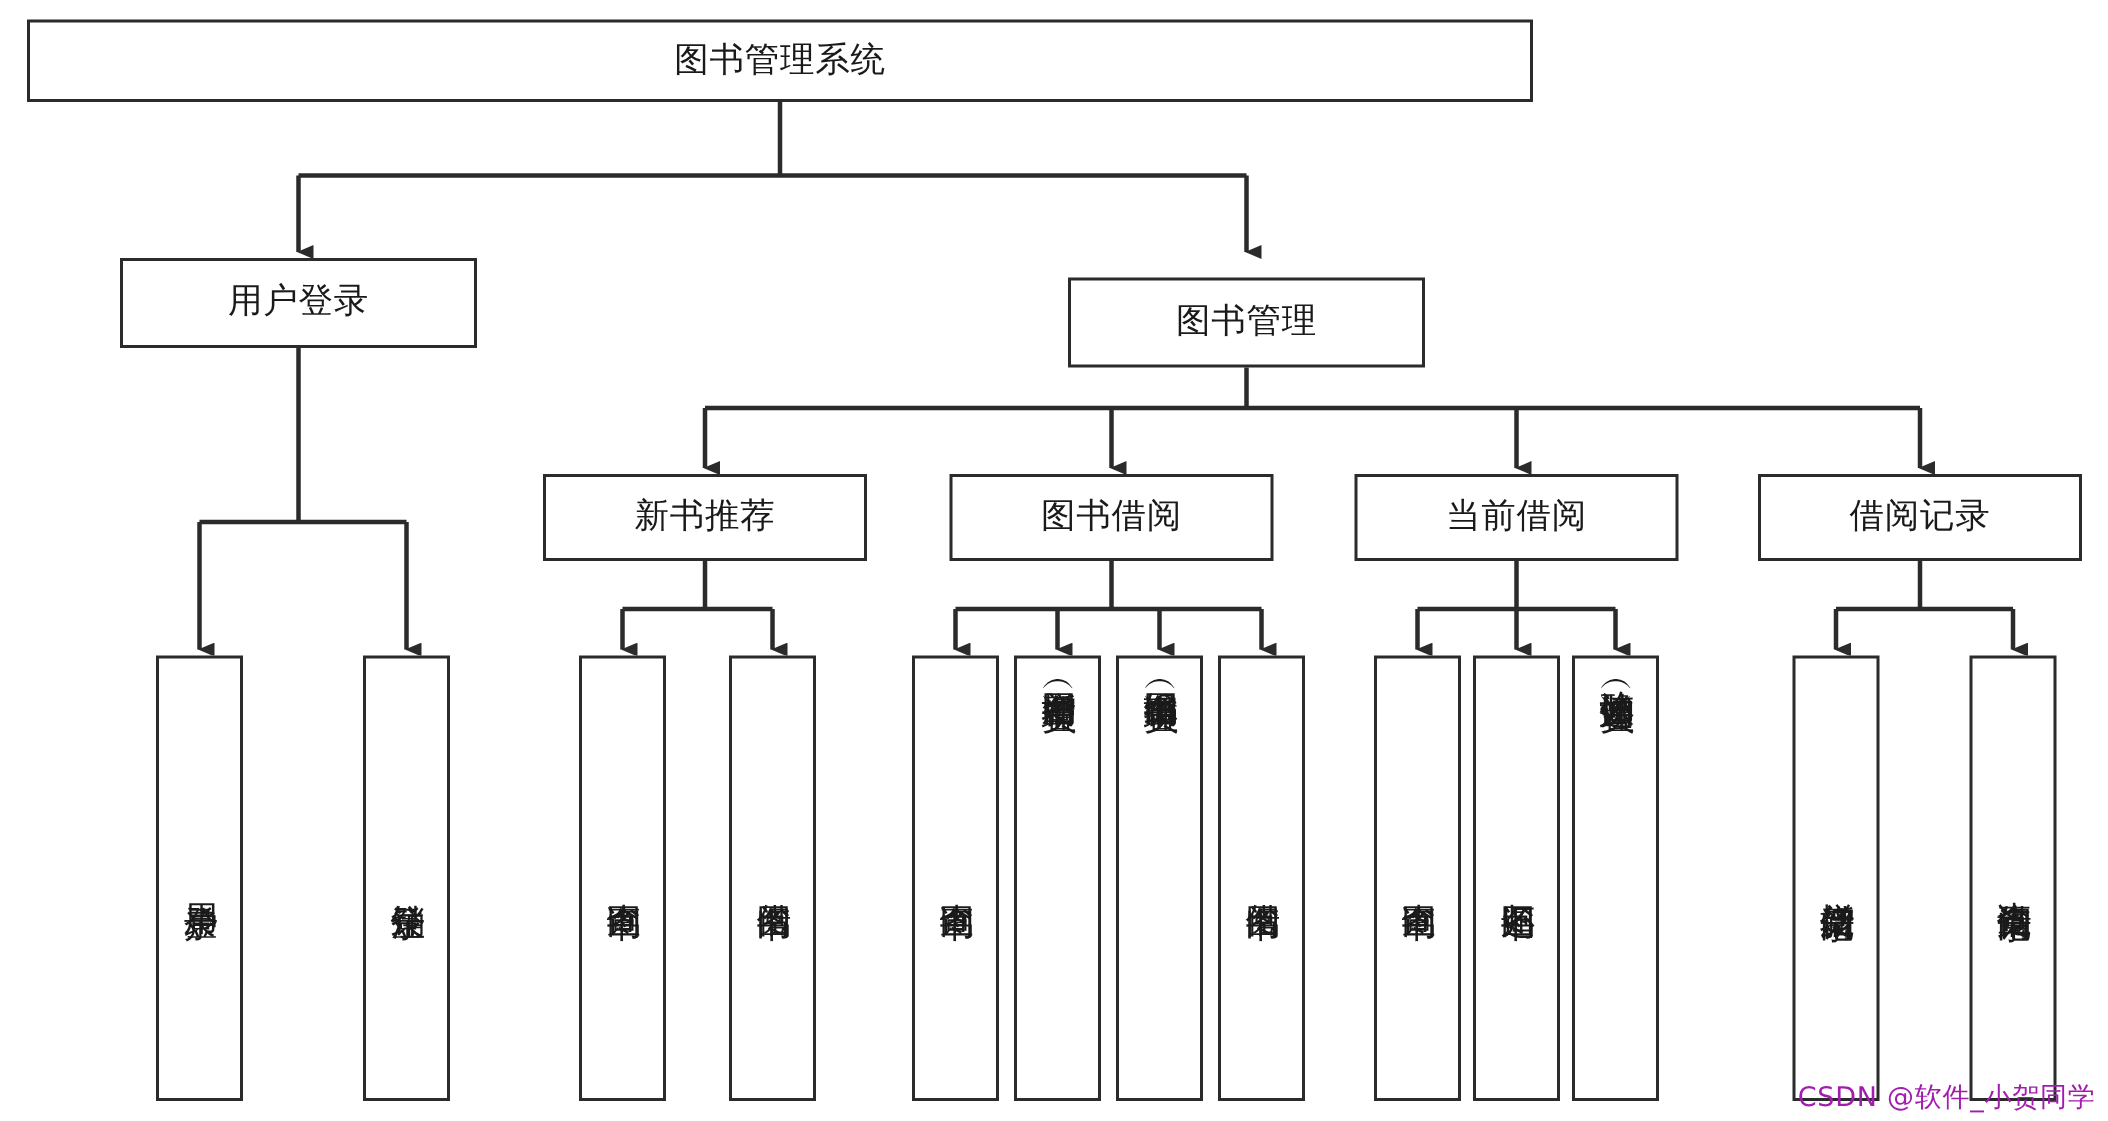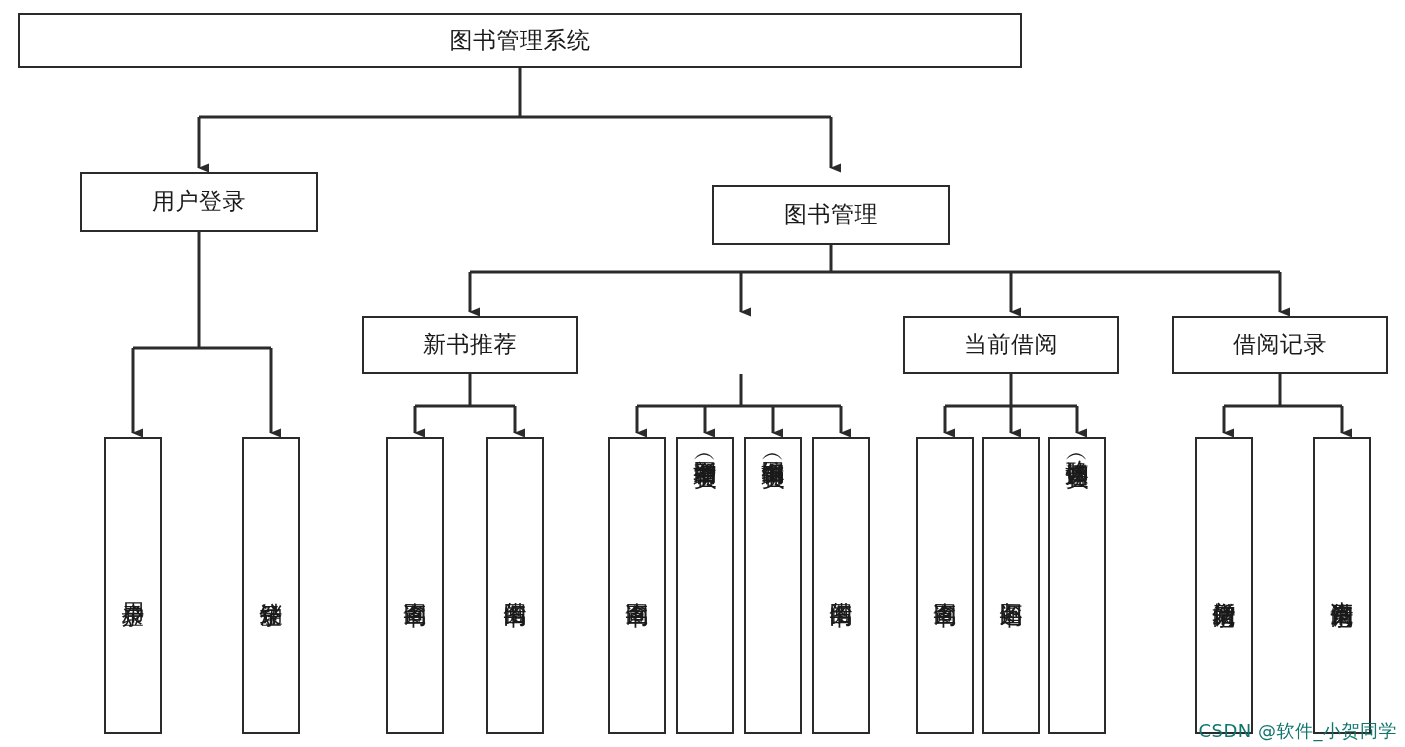--- a/index.html
+++ b/index.html
@@ -58,21 +58,21 @@
   }
   .node-v.mid-align {
     align-items: center;
     padding-top: 0;
   }
   #watermark {
     position: absolute;
     right: 8px;
     bottom: 4px;
     font-size: 18px;
-    color: #0f766e;
+    color: #a21caf;
     white-space: nowrap;
     letter-spacing: 0.5px;
   }
 </style>
 </head>
 <body>
 
 <div id="canvas">
 
   <svg id="wires" viewBox="0 0 1405 747" xmlns="http://www.w3.org/2000/svg">
@@ -132,20 +132,23 @@
   <div class="node node-h" style="left:80px; top:172px; width:238px; height:60px;">
     <span class="label">用户登录</span>
   </div>
   <div class="node node-h" style="left:712px; top:172px; width:238px; height:60px;margin-top:13px;">
     <span class="label">图书管理</span>
   </div>
 
   <div class="node node-h" style="left:362px; top:316px; width:216px; height:58px;text-align:right;">
     <span class="label">新书推荐</span>
   </div>
+  <div class="node node-h" style="left:633px; top:316px; width:216px; height:58px;">
+    <span class="label">图书借阅</span>
+  </div>
   <div class="node node-h" style="left:1172px; top:316px; width:216px; height:58px;">
     <span class="label">借阅记录</span>
   </div>
   <div class="node node-h" style="left:903px; top:316px; width:216px; height:58px;">
     <span class="label">当前借阅</span>
   </div>
 
   <div class="node node-v mid-align" style="left:104px; top:437px; width:58px; height:297px;">
     <span class="label">用户登录</span>
   </div>

